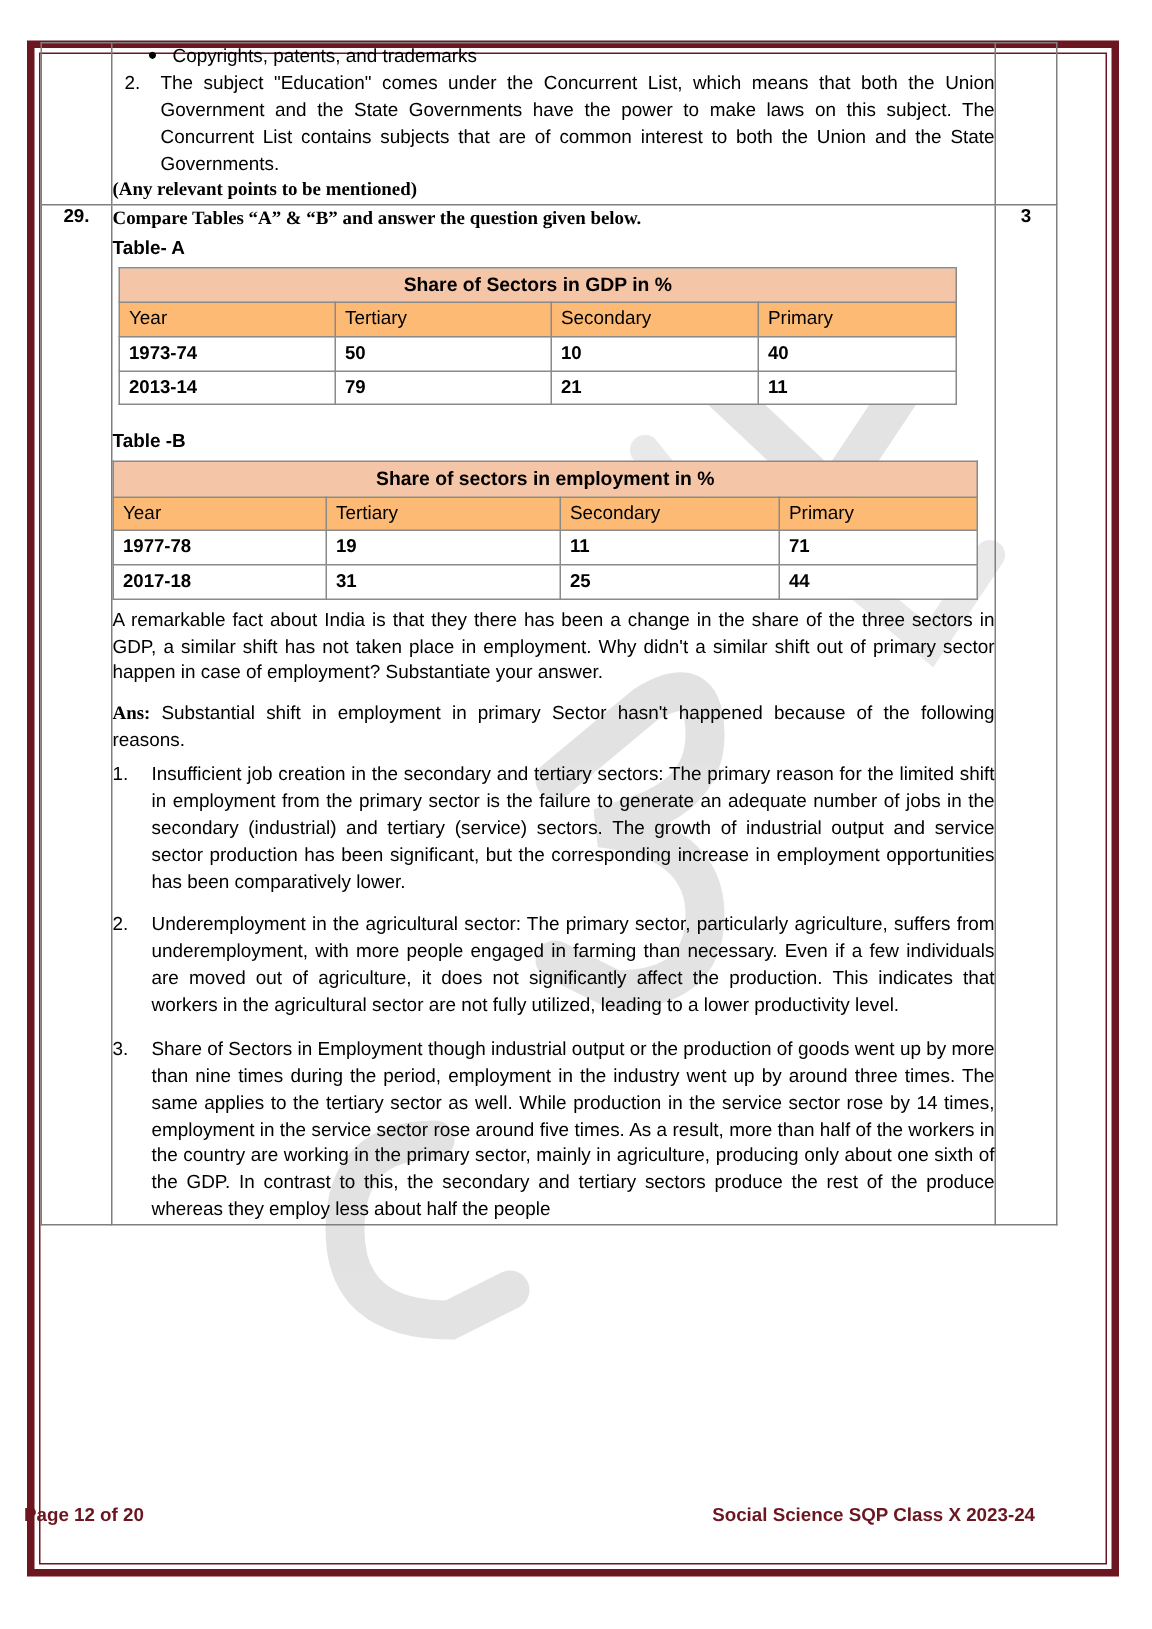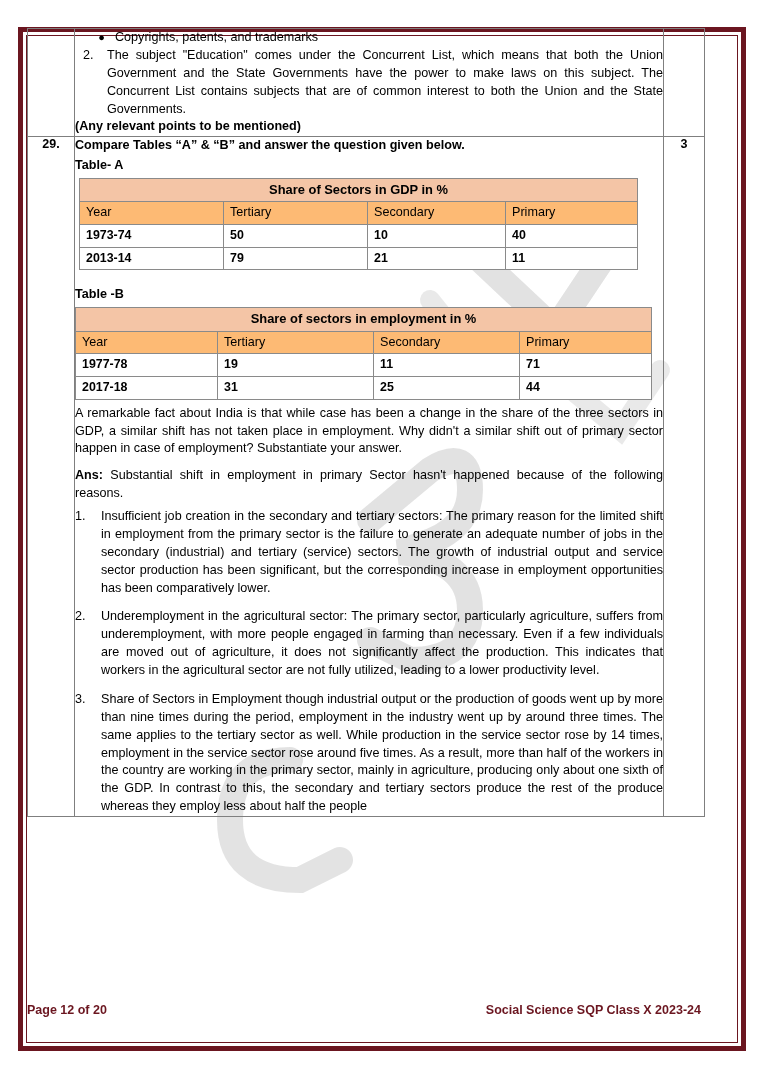--- a/index.html
+++ b/index.html
@@ -88,21 +88,21 @@
     padding: 5px 2px 4px 2px;
   }
 
   
   p.para {
     margin: 0 0 0 0;
     text-align: justify;
     font-size: 12.6px;
     line-height: 1.42;
   }
-  .bold { font-weight: bold; }
+  .bold { font-weight: bold; font-family: Liberation Serif, serif; }
 
   
   ol.numlist, ul.bullist {
     margin: 0;
     padding: 0;
     list-style: none;
   }
   ol.numlist > li {
     display: flex;
     align-items: flex-start;
@@ -191,21 +191,21 @@
   #table-b col.c-sec  { width: 146px; }
   #table-b col.c-pri  { width: 132px; }
 
   .gap-sm { height: 9px; }
   .gap-md { height: 14px; }
   .gap-xs { height: 5px; }
 
   
   .footer {
     position: absolute;
-    left: 27px;
+    left: 16px;
     top: 1003px;
     width: 674px;
     display: flex;
     justify-content: space-between;
     align-items: center;
     font-size: 12.5px;
     font-weight: bold;
     color: #6b1620;
     z-index: 4;
   }
@@ -325,21 +325,21 @@
                 <td>2017-18</td>
                 <td>31</td>
                 <td>25</td>
                 <td>44</td>
               </tr>
             </tbody>
           </table>
 
           <div class="gap-xs"></div>
 
-          <p class="para">A remarkable fact about India is that while case has been a change in the share of the three sectors in GDP, a similar shift has not taken place in employment. Why didn't a similar shift out of primary sector happen in case of employment? Substantiate your answer.</p>
+          <p class="para">A remarkable fact about India is that they there has been a change in the share of the three sectors in GDP, a similar shift has not taken place in employment. Why didn't a similar shift out of primary sector happen in case of employment? Substantiate your answer.</p>
 
           <div class="gap-sm"></div>
 
           <p class="para"><span class="bold">Ans:</span><span> Substantial shift in employment in primary Sector hasn't happened because of the following reasons.</span></p>
 
           <div class="gap-xs"></div>
 
           <ol class="numlist">
             <li>
               <span class="marker">1.</span>

